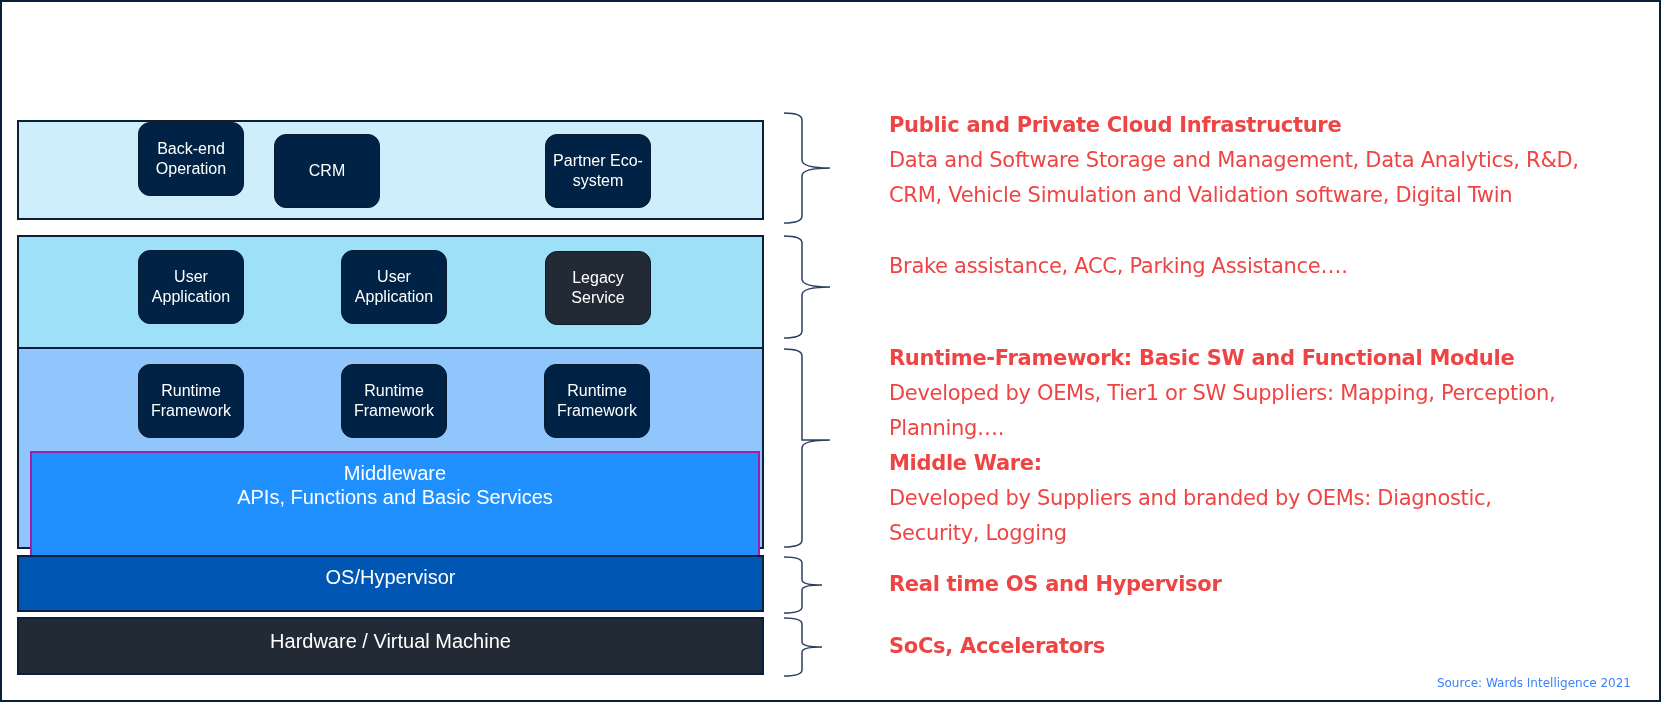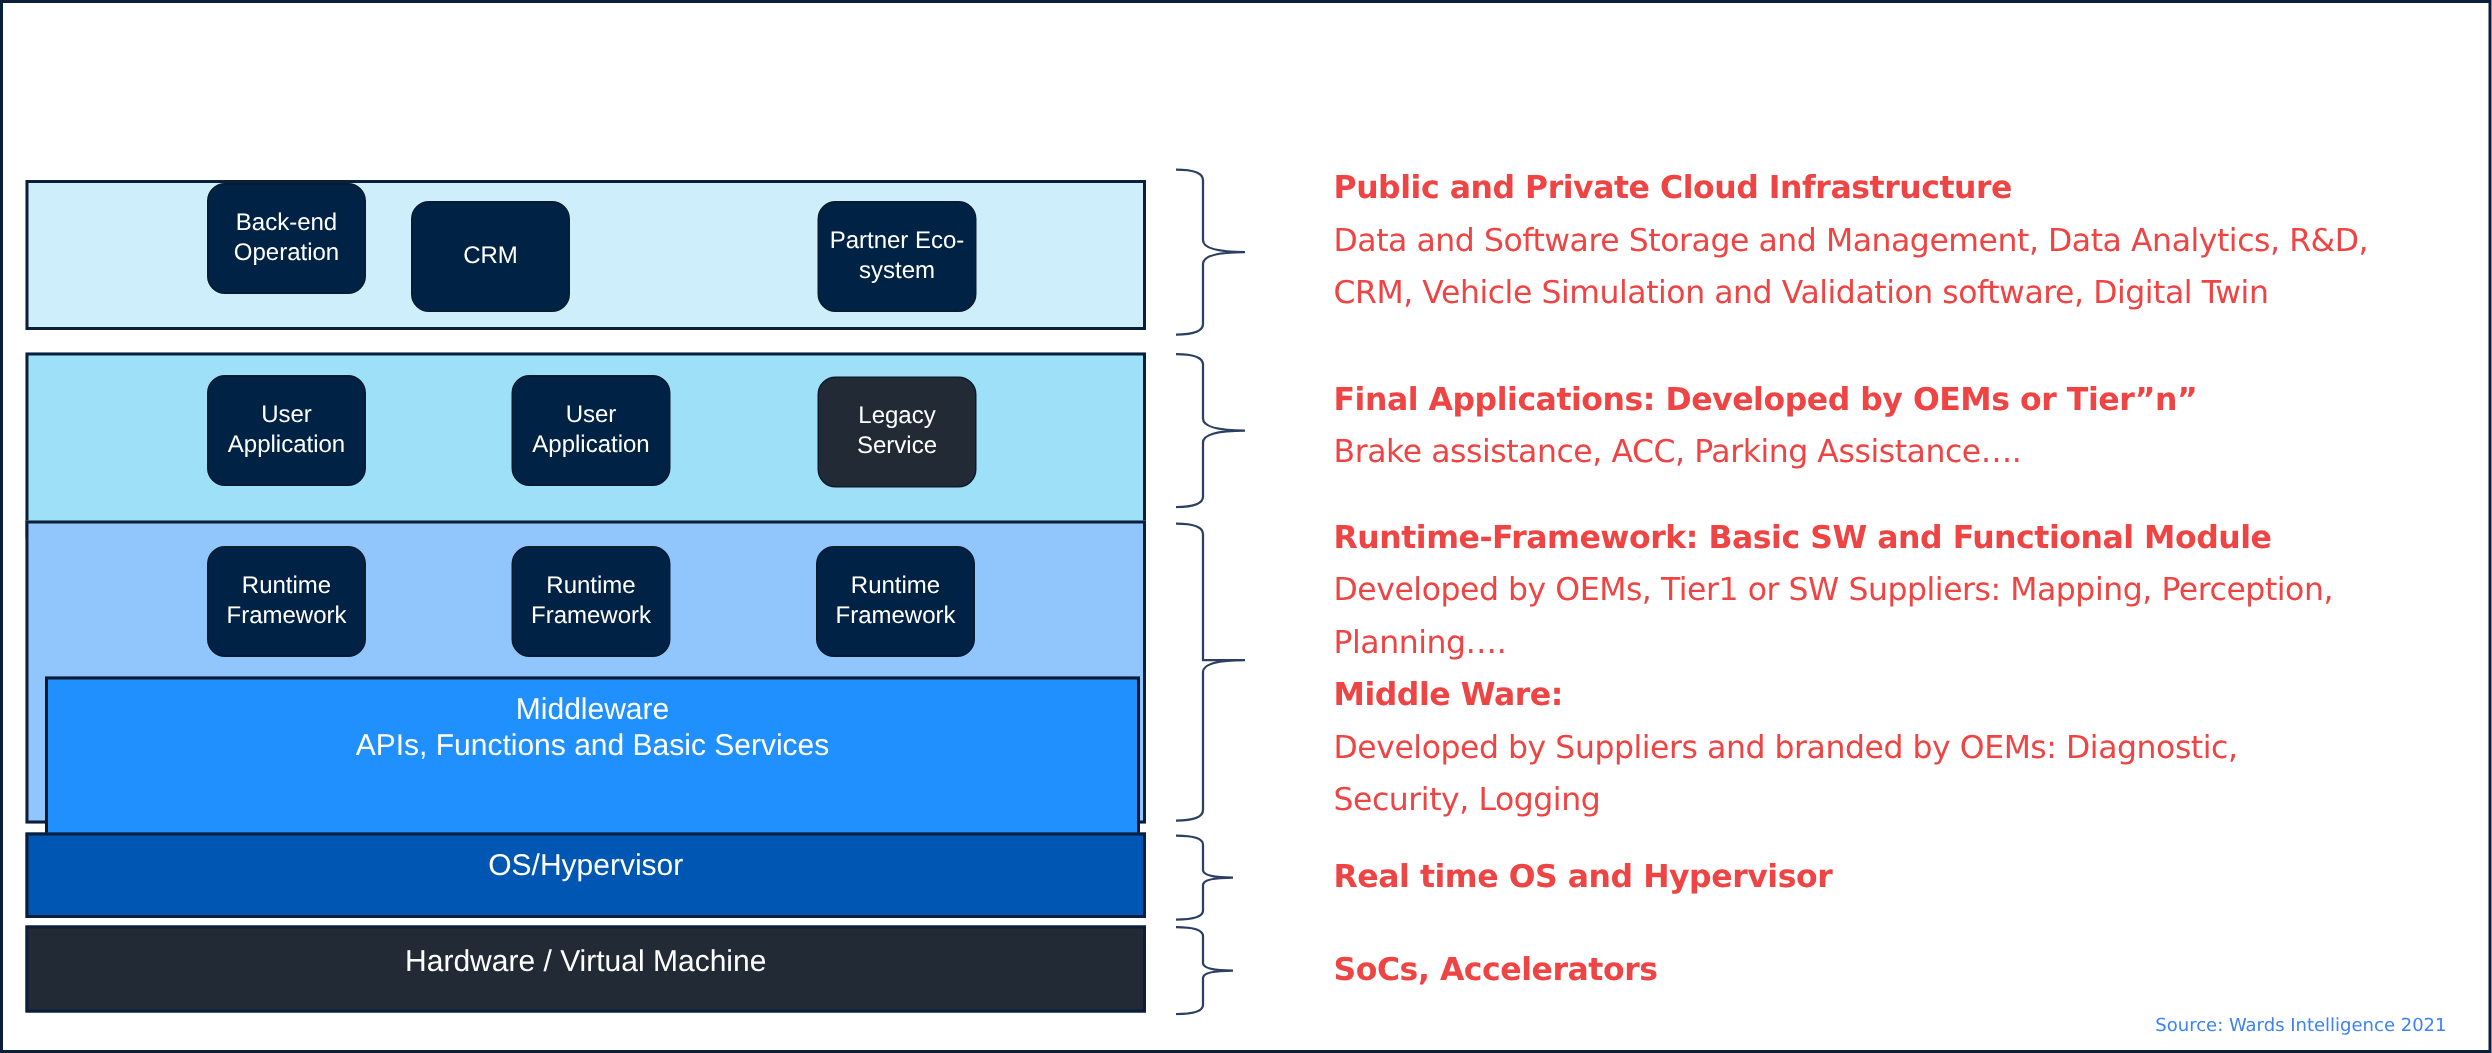--- a/index.html
+++ b/index.html
@@ -3,21 +3,21 @@
 <meta charset="utf-8">
 <style>
   html, body { margin:0; padding:0; background:#ffffff; }
   body { width:1661px; height:702px; position:relative; overflow:hidden; font-family:"Liberation Sans", sans-serif; }
   .frame { position:absolute; left:0; top:0; width:1657px; height:698px; border:2px solid #0b1f3a; }
   .layer { position:absolute; left:17px; width:747px; border:2px solid #0b1f3a; box-sizing:border-box; }
   .box { position:absolute; width:106px; height:74px; border-radius:12px; background:#002244; border:1px solid #0b1a2d; box-sizing:border-box;
          color:#ffffff; font-size:16px; line-height:20px; display:flex; align-items:center; justify-content:center; text-align:center; white-space:pre-line; }
   .box.legacy { background:#212a35; }
   .layer-label { position:absolute; left:0; right:0; text-align:center; color:#ffffff; font-size:20px; line-height:24px; white-space:pre-line; }
-  .mw { position:absolute; left:11px; width:730px; top:102px; height:112px; background:#2090ff; border:2px solid #0f172a; box-sizing:border-box; }
+  .mw { position:absolute; left:11px; width:730px; top:102px; height:112px; background:#2090ff; border:2px solid #a21caf; box-sizing:border-box; }
   .brace { position:absolute; left:782px; width:52px; }
   .brace svg { display:block; width:100%; height:100%; }
   .desc { position:absolute; left:850px; color:#ef4444; font-family:"DejaVu Sans", sans-serif; font-size:21px; line-height:35px; letter-spacing:-0.3px;margin-left:39px; }
   .desc .h { font-weight:bold; }
   .source { position:absolute; right:30px; top:676px; font-family:"DejaVu Sans", sans-serif; font-size:12px; color:#3b82f6; }
 </style>
 </head>
 <body>
 
 <div class="frame"></div>
@@ -86,21 +86,20 @@
     </svg>
 </div>
 
 <div class="desc" style="top:108px;">
   <div class="h">Public and Private Cloud Infrastructure</div>
   <div>Data and Software Storage and Management, Data Analytics, R&amp;D,</div>
   <div>CRM, Vehicle Simulation and Validation software, Digital Twin</div>
 </div>
 
 <div class="desc" style="top:249px;">
-  <div class="h">Final Applications: Developed by OEMs or Tier”n”</div>
   <div>Brake assistance, ACC, Parking Assistance….</div>
 </div>
 
 <div class="desc" style="top:341px;">
   <div class="h">Runtime-Framework: Basic SW and Functional Module</div>
   <div>Developed by OEMs, Tier1 or SW Suppliers: Mapping, Perception,</div>
   <div>Planning….</div>
   <div class="h">Middle Ware:</div>
   <div>Developed by Suppliers and branded by OEMs: Diagnostic,</div>
   <div>Security, Logging</div>

